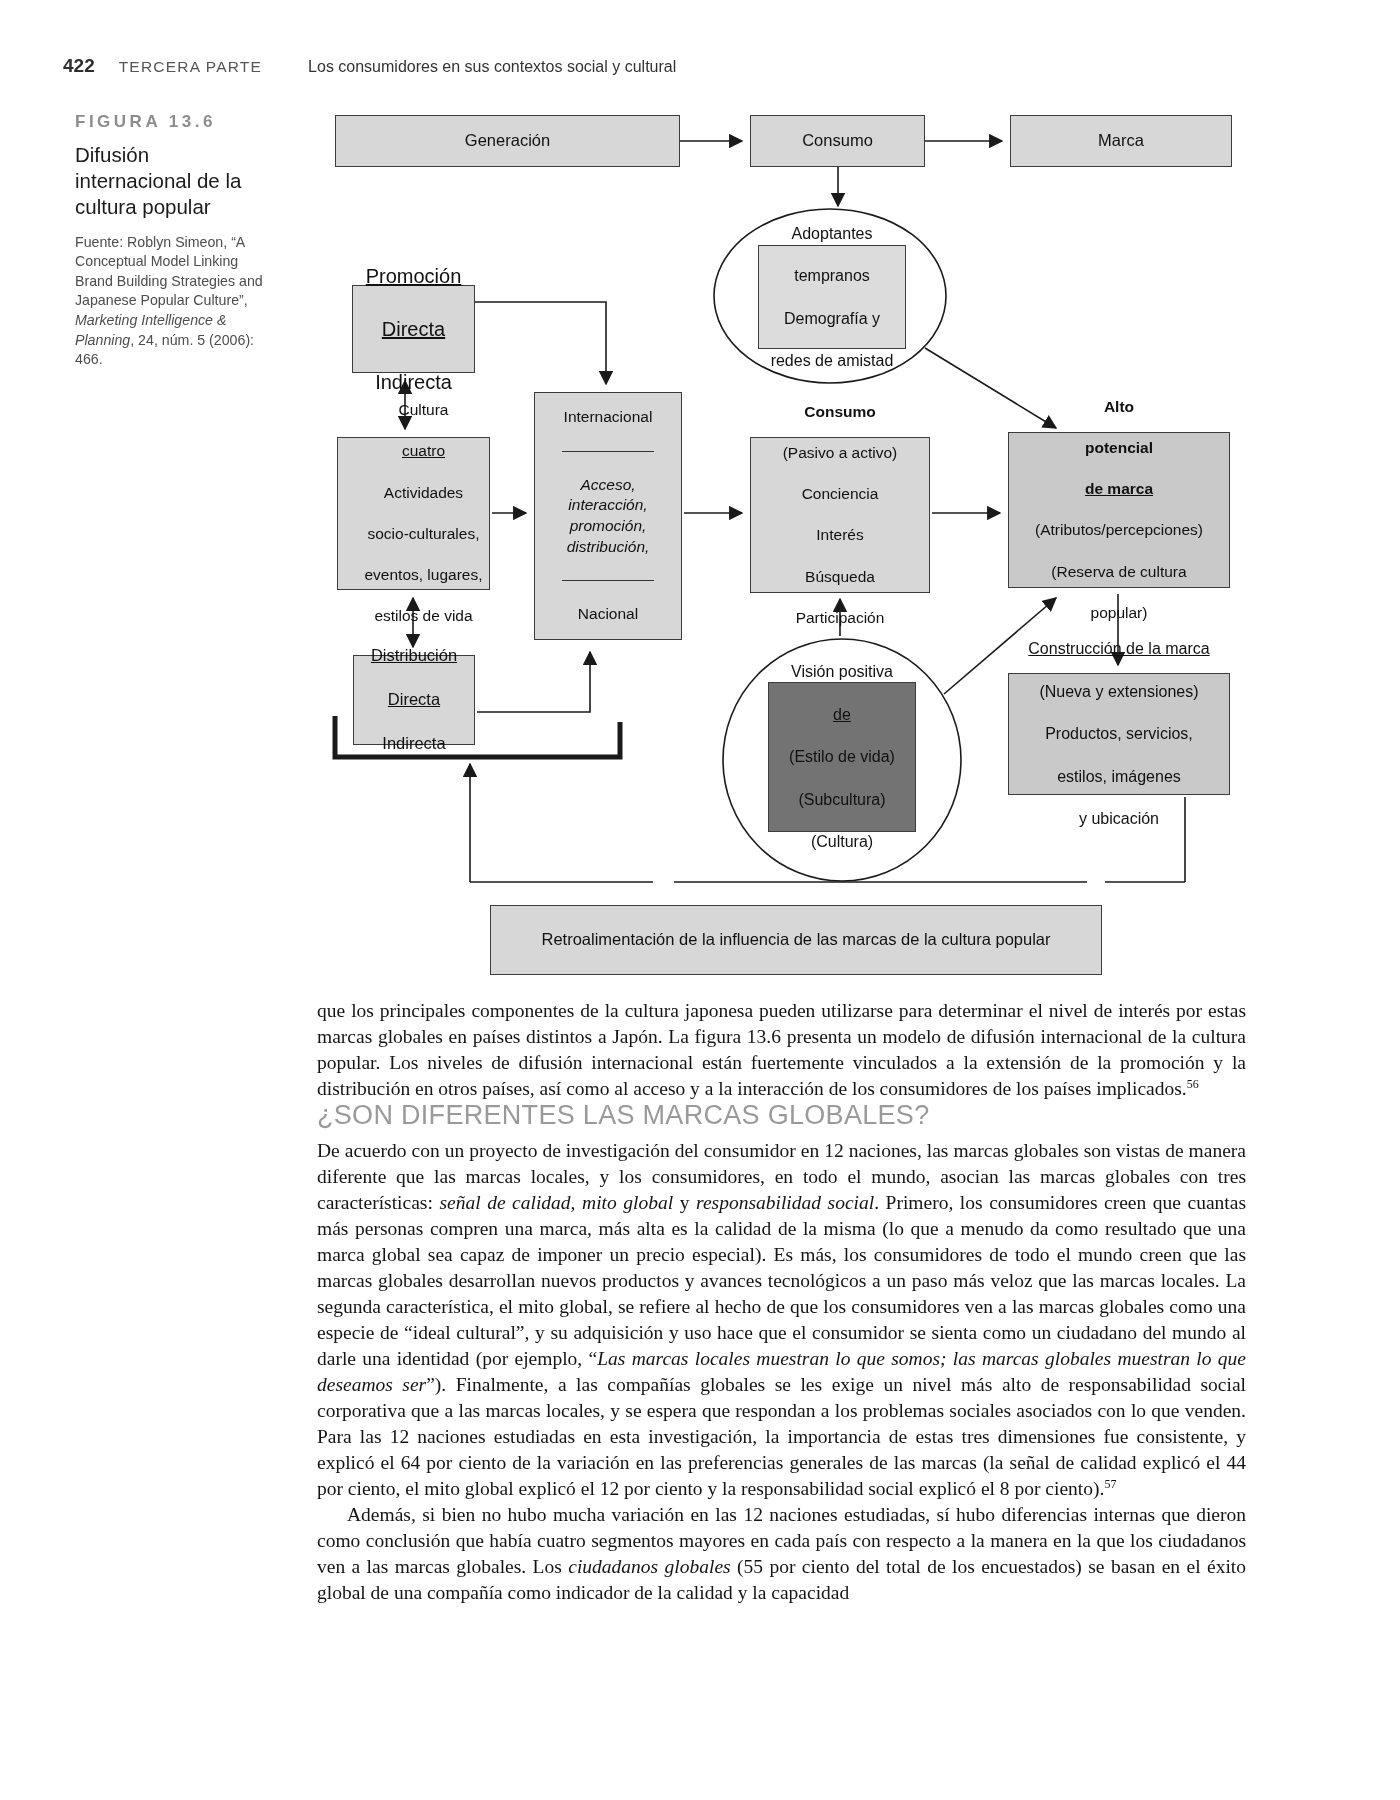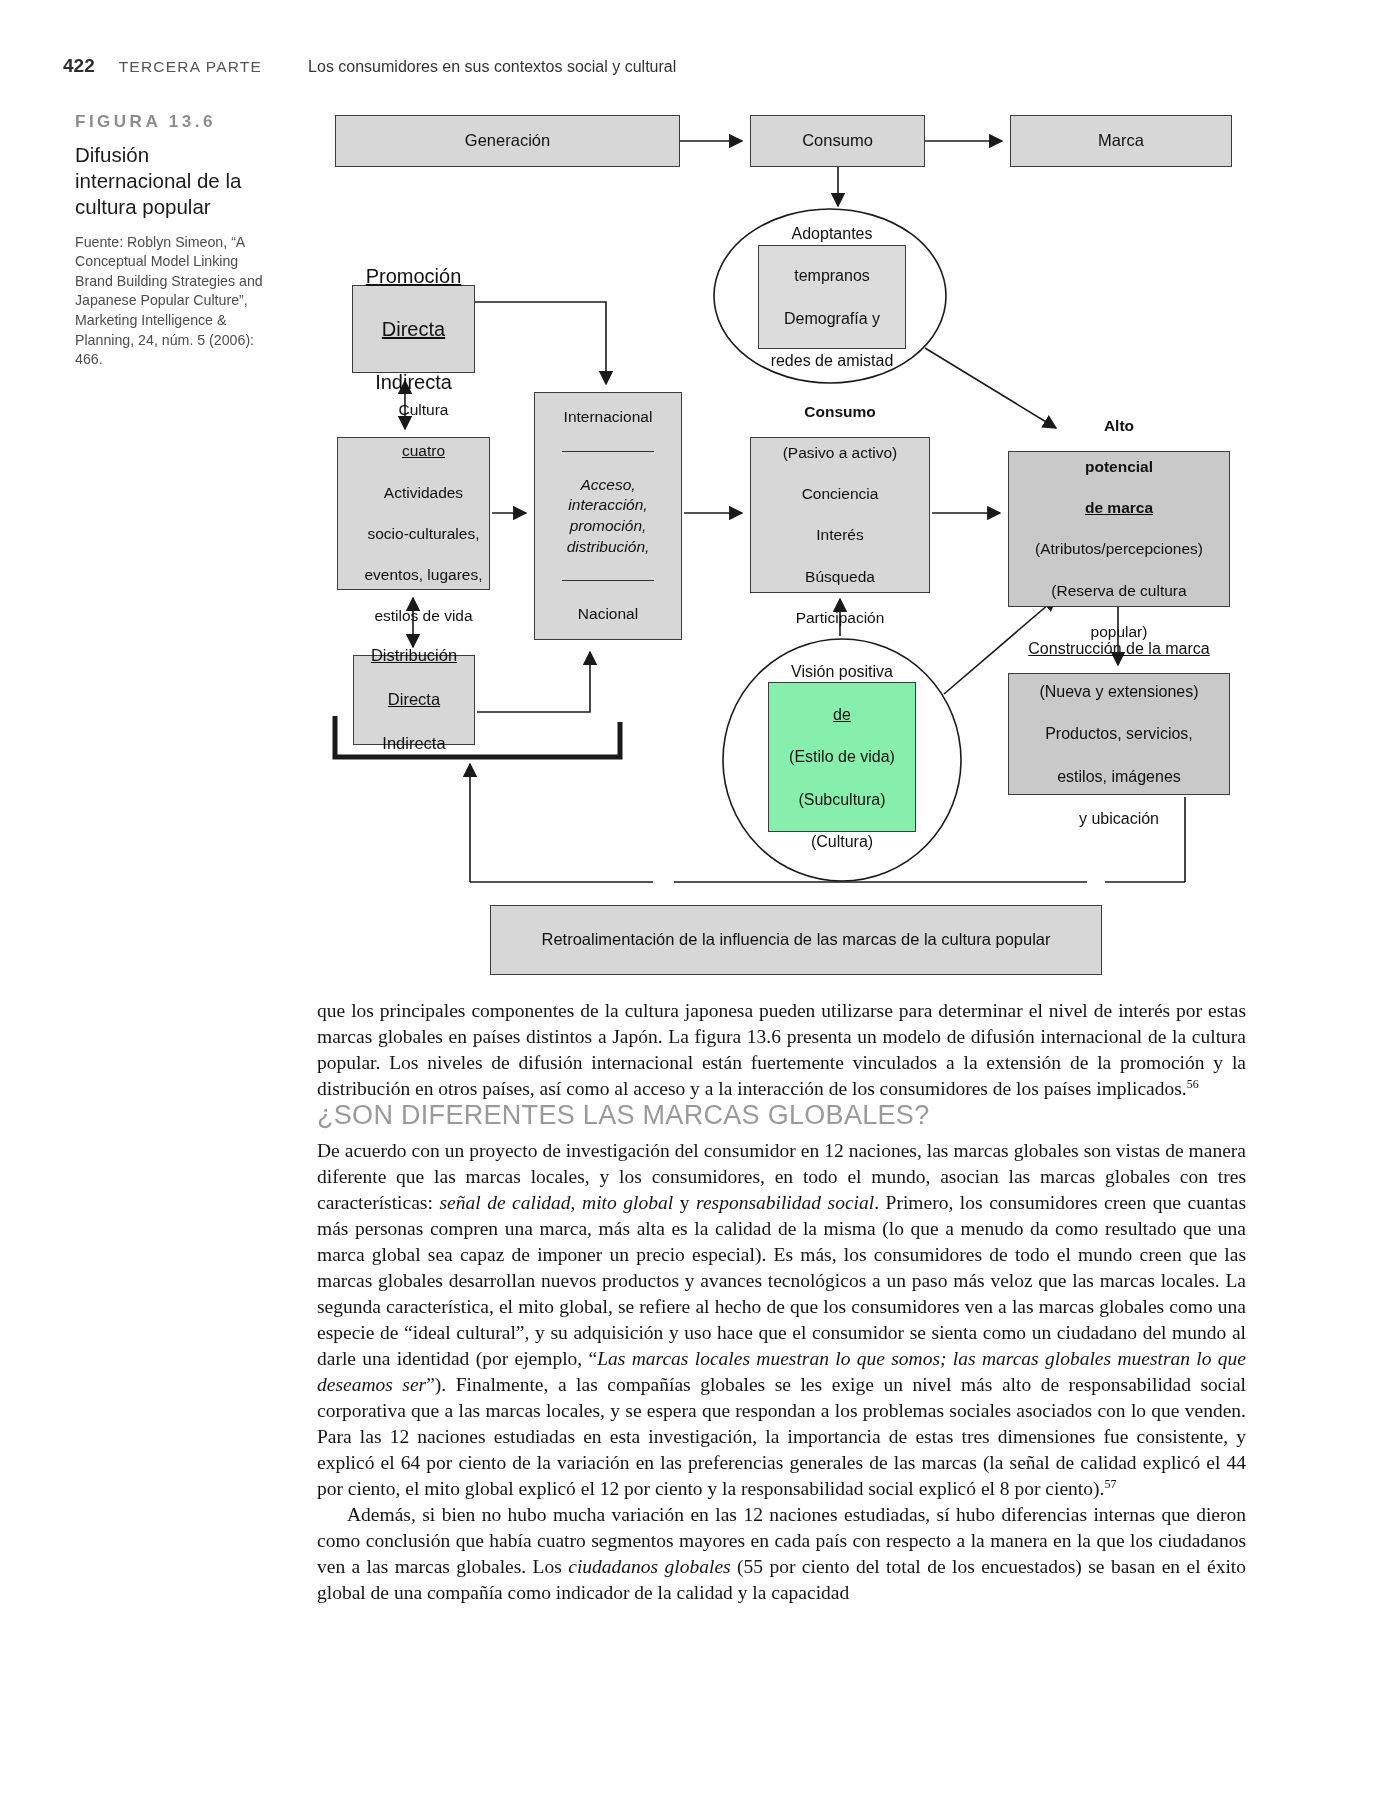--- a/index.html
+++ b/index.html
@@ -25,22 +25,22 @@
         display:flex;flex-direction:column;align-items:center;justify-content:center;
         text-align:center;font-size:15.5px;line-height:1.33;color:#111;box-sizing:border-box;}
   .b-gen{left:335px;top:115px;width:345px;height:52px;font-size:16.5px;}
   .b-consumo-top{left:750px;top:115px;width:175px;height:52px;font-size:16.5px;}
   .b-marca{left:1010px;top:115px;width:222px;height:52px;font-size:16.5px;}
   .b-adopt{left:758px;top:245px;width:148px;height:104px;font-size:16px;background:#dcdcdc;}
   .b-promo{left:352px;top:285px;width:123px;height:88px;font-size:20px;}
   .b-cultura{left:337px;top:437px;width:153px;height:153px;padding-left:20px;}
   .b-intl{left:534px;top:392px;width:148px;height:248px;justify-content:space-between;padding:14px 4px;}
   .b-consumo-main{left:750px;top:437px;width:180px;height:156px;}
-  .b-alto{left:1008px;top:451px;width:222px;height:156px;background:#c9c9c9;}
-  .b-vision{left:768px;top:682px;width:148px;height:150px;font-size:16px;background:#86efac;}
+  .b-alto{left:1008px;top:432px;width:222px;height:156px;background:#c9c9c9;}
+  .b-vision{left:768px;top:682px;width:148px;height:150px;font-size:16px;background:#737373;}
   .b-construccion{left:1008px;top:673px;width:222px;height:122px;background:#c9c9c9;font-size:16px;}
   .b-distrib{left:353px;top:655px;width:122px;height:90px;font-size:16.5px;}
   .b-feedback{left:490px;top:905px;width:612px;height:70px;font-size:16.5px;}
   .sep{width:92px;border-top:1.4px solid #333;margin:2px auto;}
 
   
   .body-col{position:absolute;left:317px;top:998px;width:929px;
             font-family:"Liberation Serif",serif;font-size:19.5px;line-height:26px;
             color:#141414;text-align:justify;}
   .body-col p{margin:0;}
@@ -57,21 +57,21 @@
 
   <div class="header">
     <span class="page-num">422</span>
     <span class="part-label">TERCERA PARTE</span>
     <span class="chapter-title">Los consumidores en sus contextos social y cultural</span>
   </div>
 
   <div class="fig-caption">
     <div class="fig-label">FIGURA 13.6</div>
     <div class="fig-title">Difusión internacional de la cultura popular</div>
-    <div class="fig-source"><span>Fuente: Roblyn Simeon, “A Conceptual Model Linking Brand Building Strategies and Japanese Popular Culture”, </span><span style="">Marketing Intelligence &amp; Planning</span><span>, 24, núm. 5 (2006): 466.</span></div>
+    <div class="fig-source"><span>Fuente: Roblyn Simeon, “A Conceptual Model Linking Brand Building Strategies and Japanese Popular Culture”, </span><span style="font-style: italic;">Marketing Intelligence &amp; Planning</span><span>, 24, núm. 5 (2006): 466.</span></div>
   </div>
 
   <div class="diagram">
 
     <svg width="1400" height="990">
       <defs>
         <marker id="ah" viewBox="0 0 10 10" refX="9" refY="5" markerWidth="9" markerHeight="9" orient="auto-start-reverse">
           <path d="M0,0 L10,5 L0,10 z" fill="#1a1a1a"></path>
         </marker>
       </defs>

